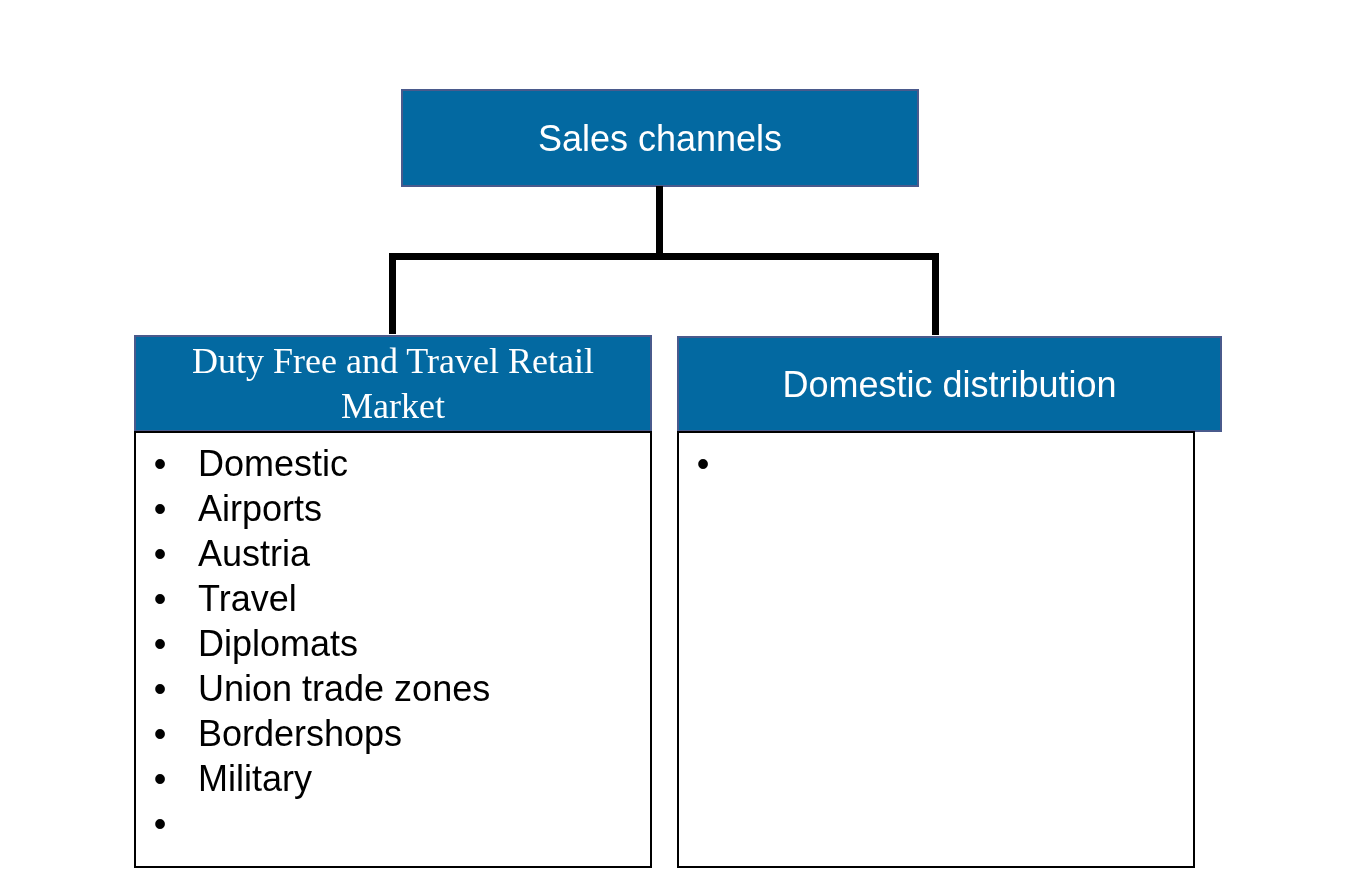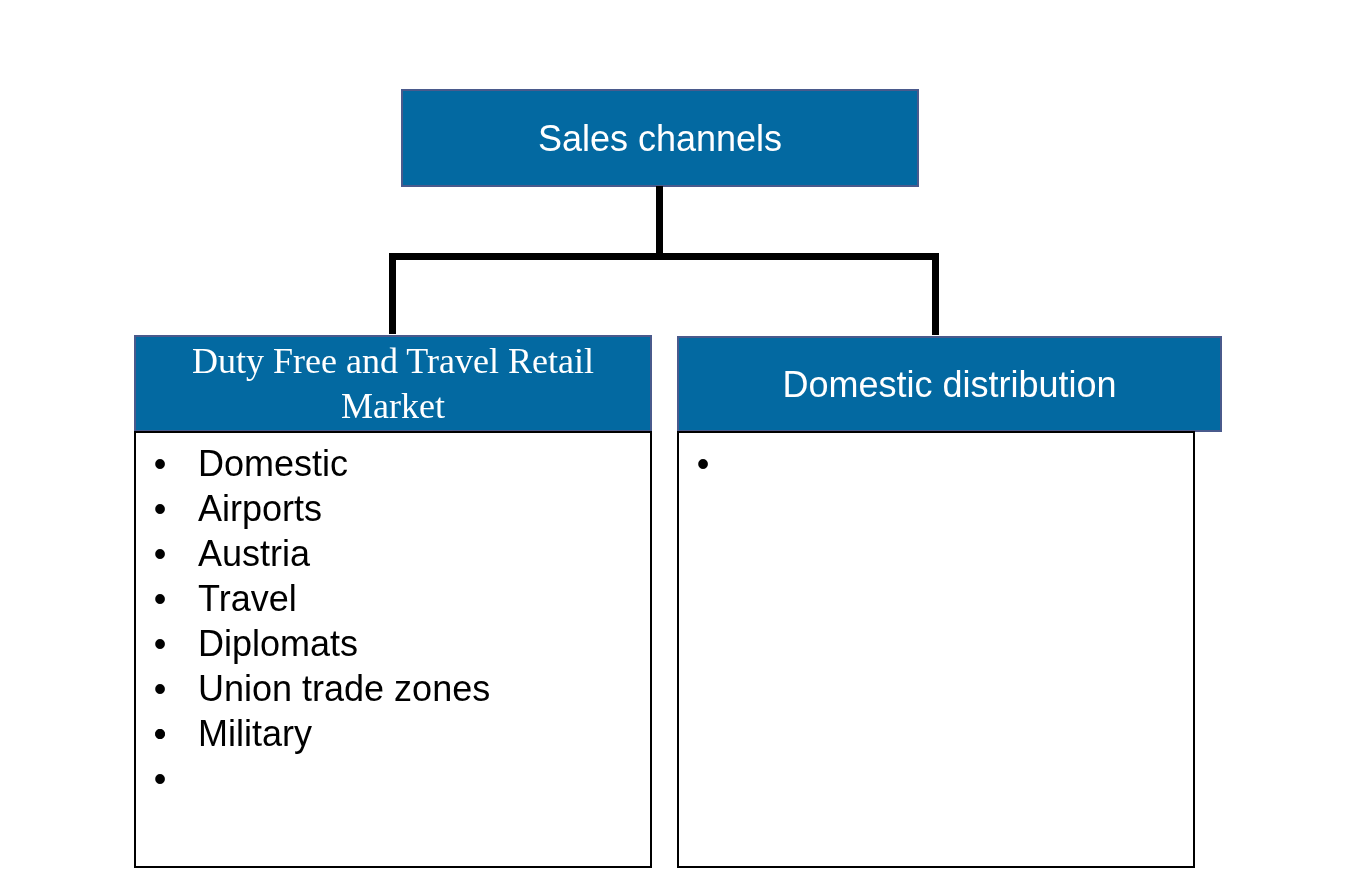--- a/index.html
+++ b/index.html
@@ -111,21 +111,21 @@
   <span>Duty Free and Travel Retail Market</span>
 </div>
 <div class="node-body child-left-body">
   <ul class="bullet-list">
     <li><span class="bullet">•</span><span>Domestic</span></li>
     <li><span class="bullet">•</span><span>Airports</span></li>
     <li><span class="bullet">•</span><span>Austria</span></li>
     <li><span class="bullet">•</span><span>Travel</span></li>
     <li><span class="bullet">•</span><span>Diplomats</span></li>
     <li><span class="bullet">•</span><span>Union trade zones</span></li>
-    <li><span class="bullet">•</span></li>
+    <li><span class="bullet">•</span><span>Bordershops</span></li>
     <li><span class="bullet">•</span><span>Military</span></li>
     <li><span class="bullet">•</span></li>
   </ul>
 </div>
 
 <div class="node-header child-right-header">
   <span>Domestic distribution</span>
 </div>
 <div class="node-body child-right-body">
   <ul class="bullet-list">

